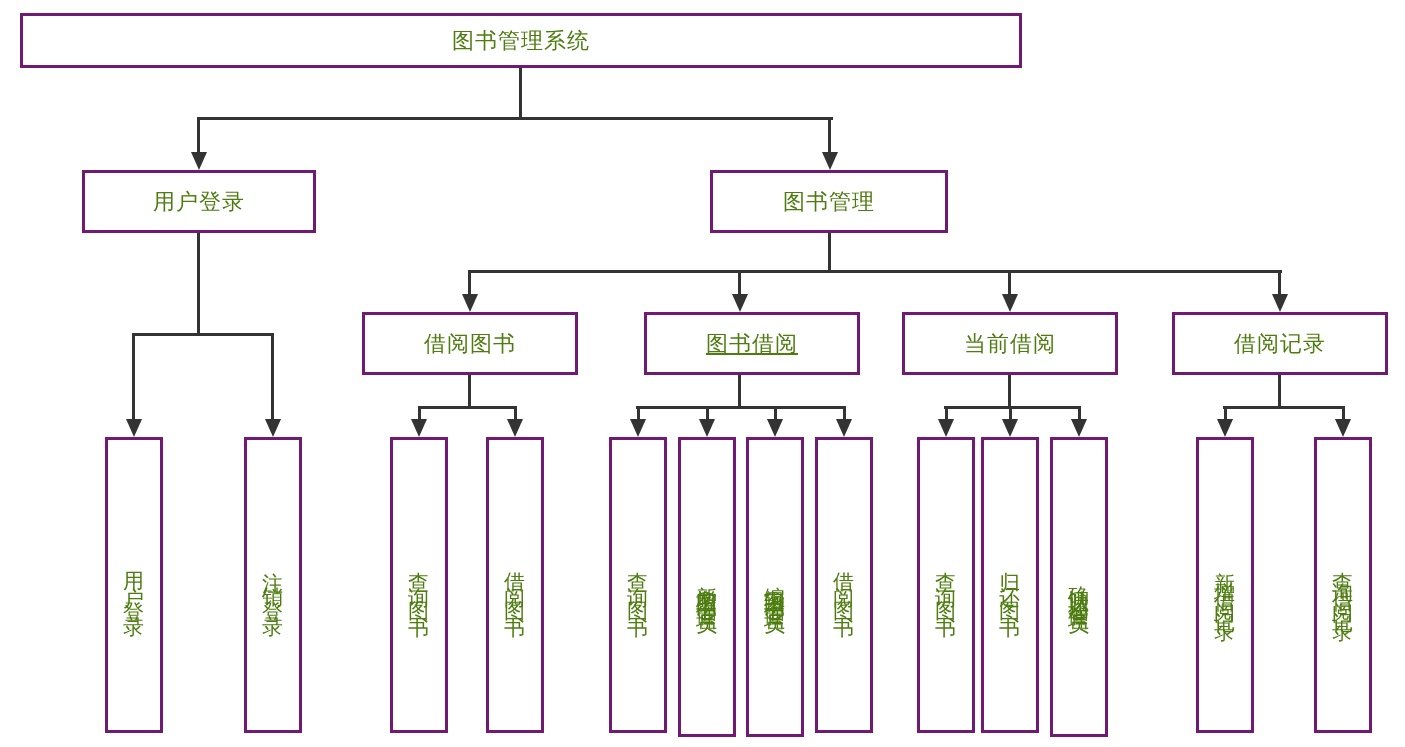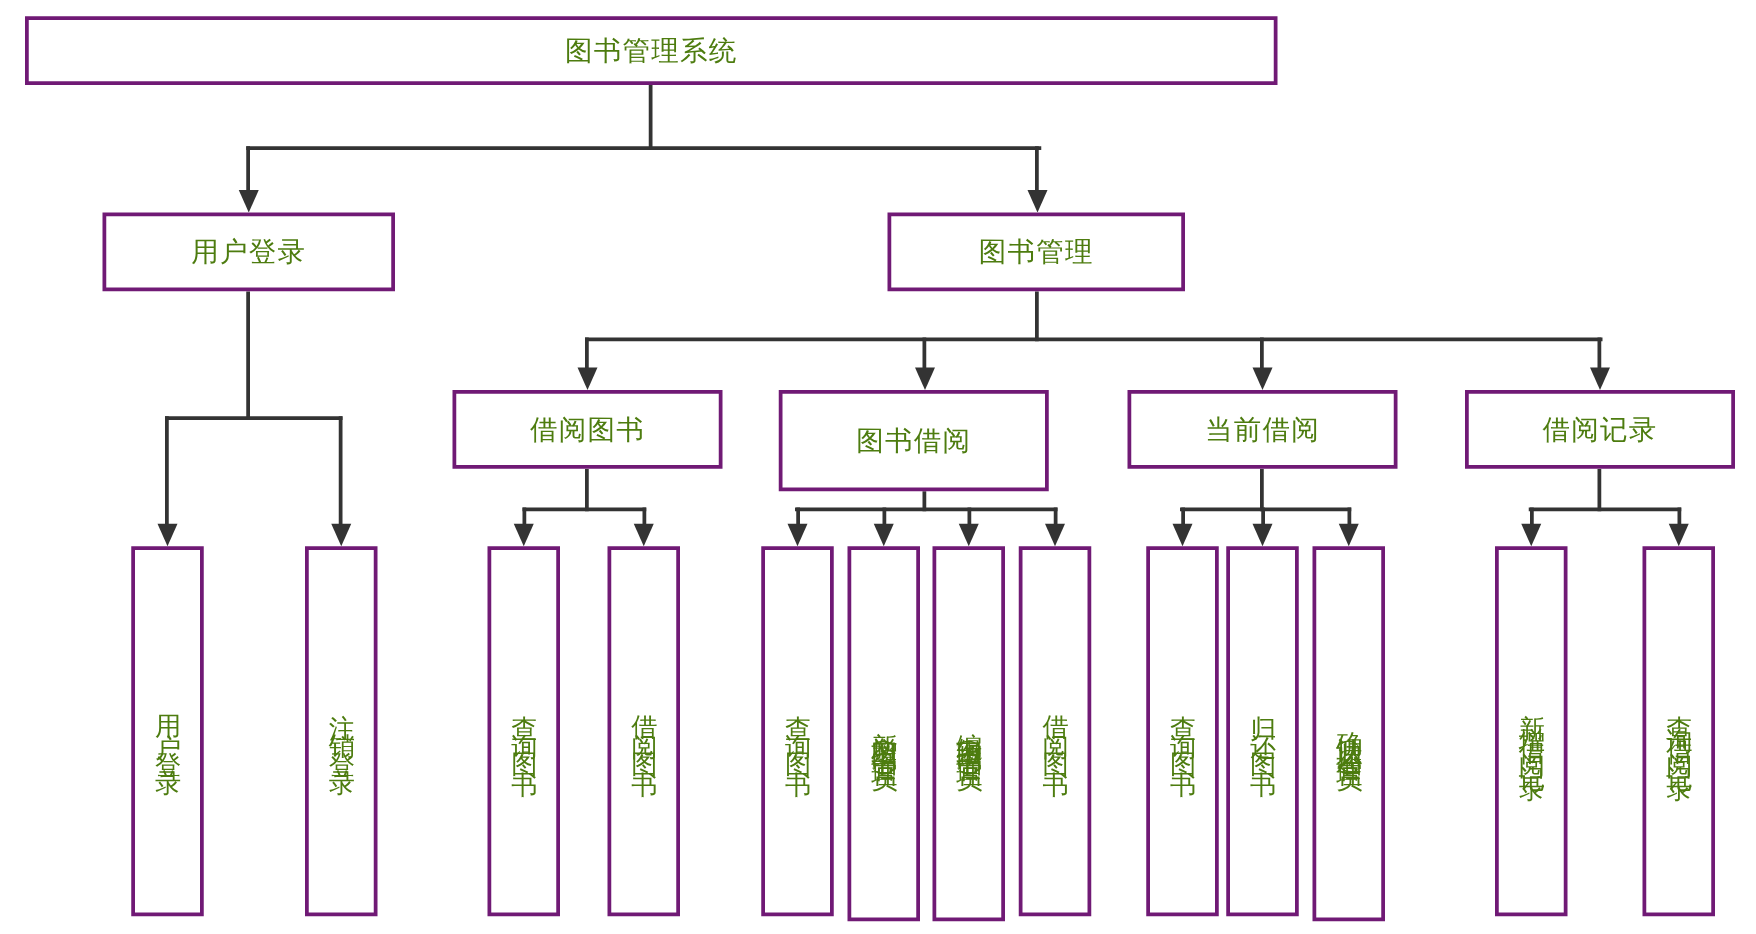--- a/index.html
+++ b/index.html
@@ -88,21 +88,21 @@
   <div class="vline" style="left:468px; top:270px; width:3px; height:26px;"></div>
   <div class="arrowhead" style="left:462px; top:294px;"></div>
   <div class="vline" style="left:738px; top:270px; width:3px; height:26px;"></div>
   <div class="arrowhead" style="left:732px; top:294px;"></div>
   <div class="vline" style="left:1008px; top:270px; width:3px; height:26px;"></div>
   <div class="arrowhead" style="left:1002px; top:294px;"></div>
   <div class="vline" style="left:1278px; top:270px; width:3px; height:26px;"></div>
   <div class="arrowhead" style="left:1272px; top:294px;"></div>
 
   <div class="box" style="left:362px; top:312px; width:216px; height:63px;">借阅图书</div>
-  <div class="box" style="left:623px; top:312px; width:216px; height:81px;">图书借阅</div>
+  <div class="box" style="left:644px; top:312px; width:216px; height:63px;text-decoration:underline;">图书借阅</div>
   <div class="box" style="left:1172px; top:312px; width:216px; height:63px;">借阅记录</div>
   <div class="box" style="left:902px; top:312px; width:216px; height:63px;">当前借阅</div>
 
   <div class="vline" style="left:468px; top:375px; width:3px; height:34px;"></div>
   <div class="hline" style="left:418px; top:406px; width:99px; height:3px;"></div>
   <div class="vline" style="left:418px; top:406px; width:3px; height:15px;"></div>
   <div class="arrowhead" style="left:411px; top:419px;"></div>
   <div class="vline" style="left:514px; top:406px; width:3px; height:15px;"></div>
   <div class="arrowhead" style="left:507px; top:419px;"></div>
 

